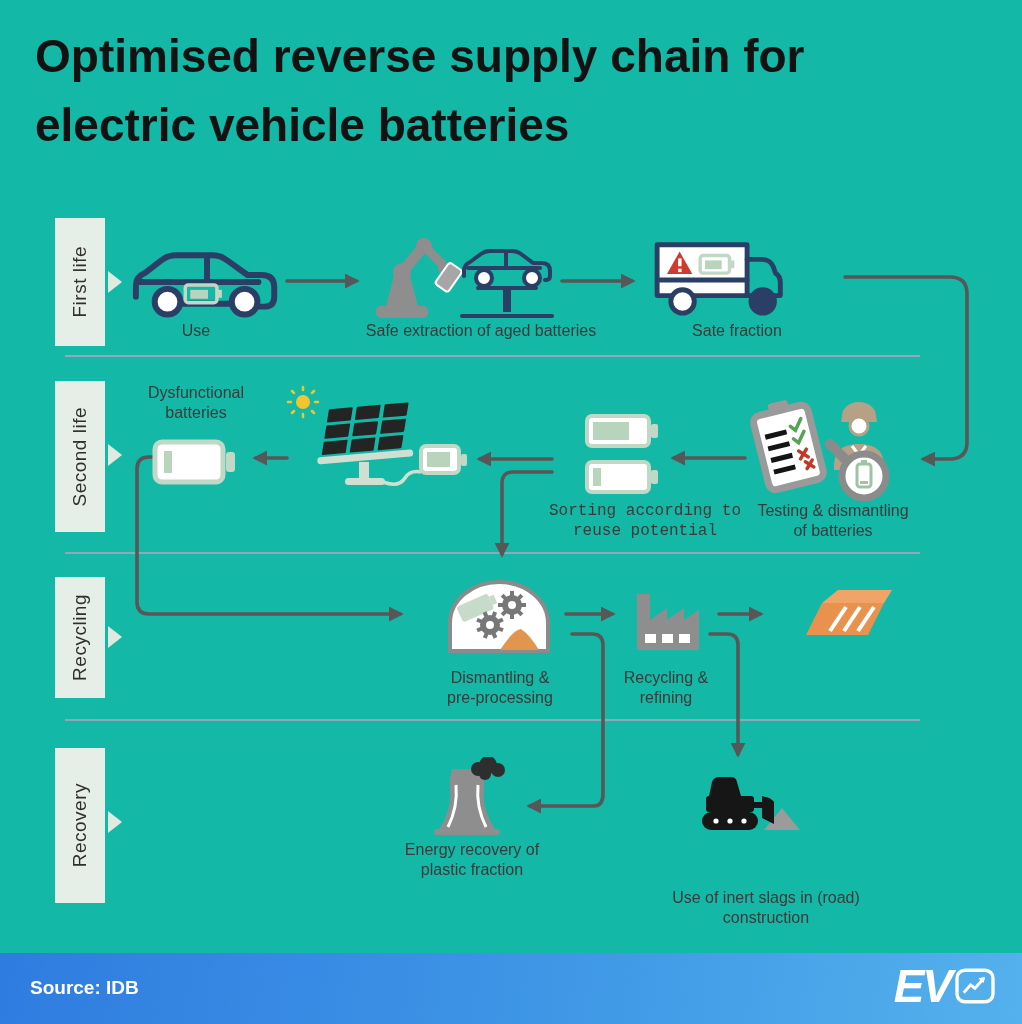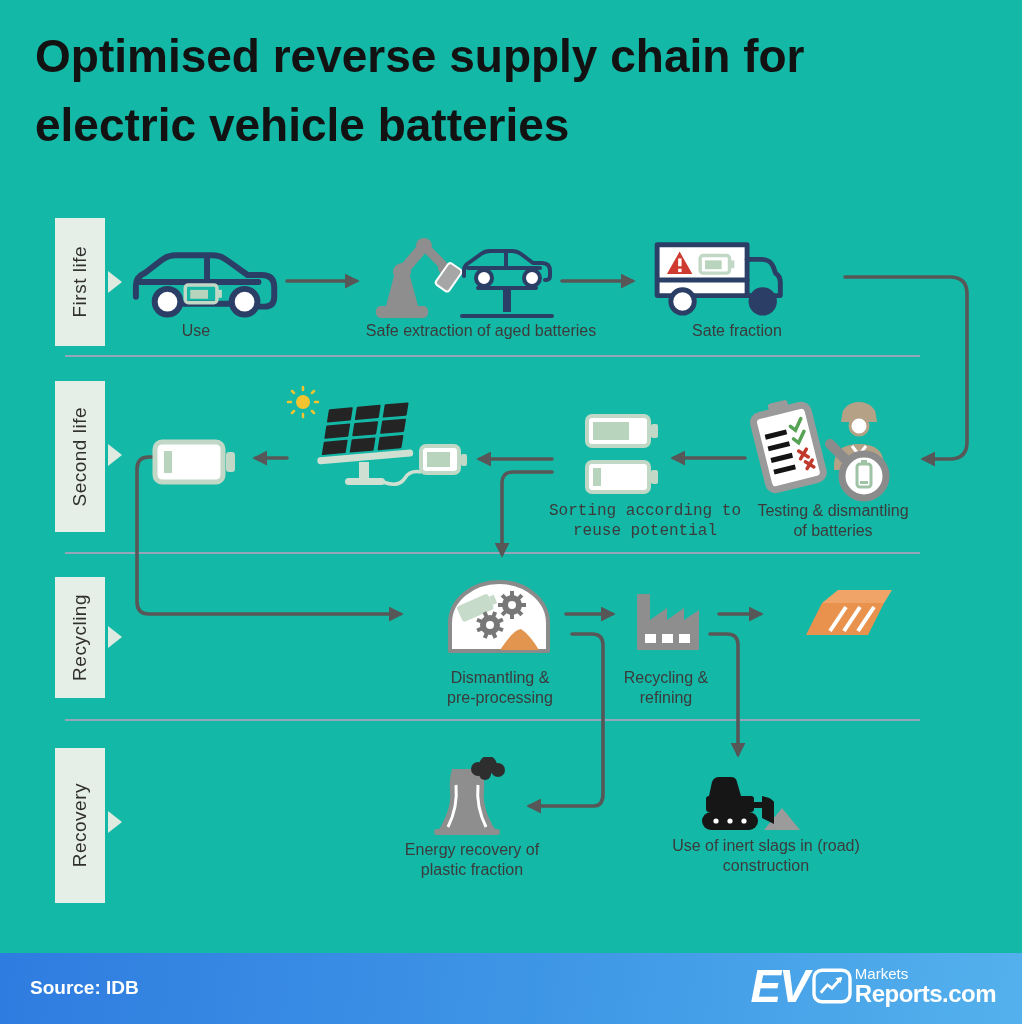--- a/index.html
+++ b/index.html
@@ -51,21 +51,21 @@
   #lbl-extraction    { left:481px; top:321px; }
   #lbl-transport     { left:737px; top:321px; }
   #lbl-dysfunctional { left:196px; top:383px; }
   #lbl-reuse         { left:361px; top:501px; }
   #lbl-sorting       { left:645px; top:501px;font-family:Liberation Mono, monospace; }
   #lbl-testing       { left:833px; top:501px; }
   #lbl-dismantling   { left:500px; top:668px; }
   #lbl-refining      { left:666px; top:668px; }
   #lbl-raw           { left:845px; top:650px; width:240px; }
   #lbl-energy        { left:472px; top:840px; }
-  #lbl-slags         { left:766px; top:836px; }
+  #lbl-slags         { left:766px; top:888px; }
 
   
   .footer { position:absolute; left:0; top:953px; width:1022px; height:71px;
             background:linear-gradient(97deg,#2f7ce0 0%,#3f97e6 55%,#54b1ec 100%); }
   .source { position:absolute; left:30px; top:24px; color:#fff; font-size:19px;font-weight:bold; }
   .logo { position:absolute; right:26px; top:10px; display:flex; align-items:center; color:#fff; }
   .logo .ev { font-size:46px; font-weight:700; font-style:italic; letter-spacing:-2px; line-height:1; }
   .logo .licon { width:42px; height:36px; margin-left:3px; }
   .logo .col { display:flex; flex-direction:column; margin-left:2px; line-height:1.05; }
   .logo .mk { font-size:15px; font-weight:400; }
@@ -347,20 +347,22 @@
     <g fill="#fff">
       <circle cx="24" cy="51" r="2.6"></circle>
         <circle cx="38" cy="51" r="2.6"></circle>
         <circle cx="52" cy="51" r="2.6"></circle>
     </g>
   </svg>
 
   <div class="lbl" id="lbl-extraction">Safe extraction of aged batteries</div>
   <div class="lbl" id="lbl-use">Use</div>
   <div class="lbl" id="lbl-transport">Sate fraction</div>
+  <div class="lbl" id="lbl-dysfunctional">Dysfunctional
+batteries</div>
   <div class="lbl" id="lbl-sorting">Sorting according to
 reuse potential</div>
   <div class="lbl" id="lbl-testing">Testing &amp; dismantling
 of batteries</div>
   <div class="lbl" id="lbl-dismantling">Dismantling &amp;
 pre-processing</div>
   <div class="lbl" id="lbl-refining">Recycling &amp;
 refining</div>
   <div class="lbl" id="lbl-energy">Energy recovery of
 plastic fraction</div>
@@ -369,20 +371,16 @@
 
   <div class="footer">
     <span class="source">Source: IDB</span>
     <div class="logo">
       <span class="ev">EV</span>
       <svg class="licon" viewBox="0 0 36 32">
         <rect x="2" y="2" width="32" height="28" rx="7" fill="none" stroke="#fff" stroke-width="3"></rect>
         <path d="M8 22 L14 15 L18 18 L26 9" fill="none" stroke="#fff" stroke-width="2.6"></path>
         <path d="M27 8 l-6 1 4.5 4.5 z" fill="#fff"></path>
       </svg>
-      <span class="col">
-        <span class="mk">Markets</span>
-        <span class="rp">Reports.com</span>
-      </span>
     </div>
   </div>
 
 </div>
 
 </body></html>

